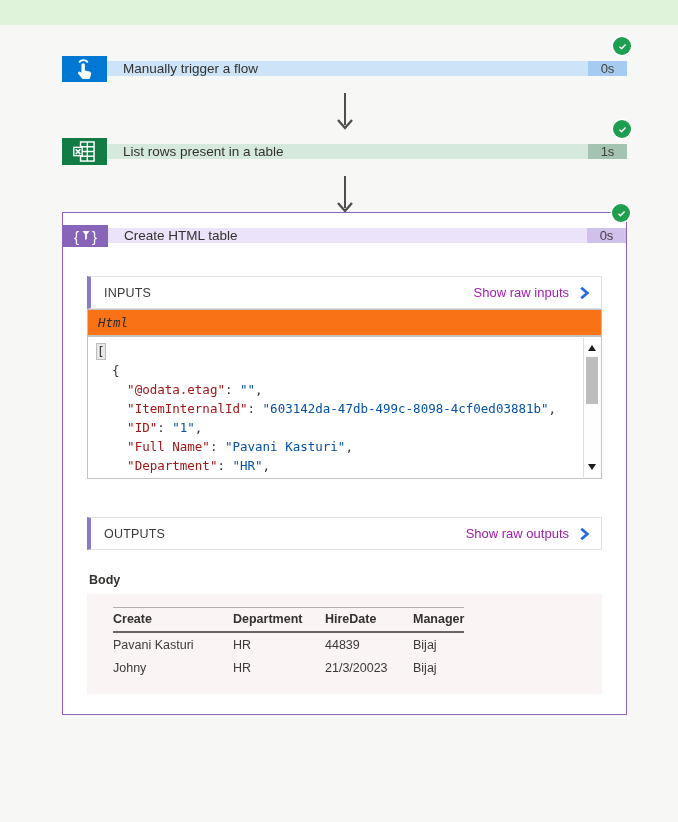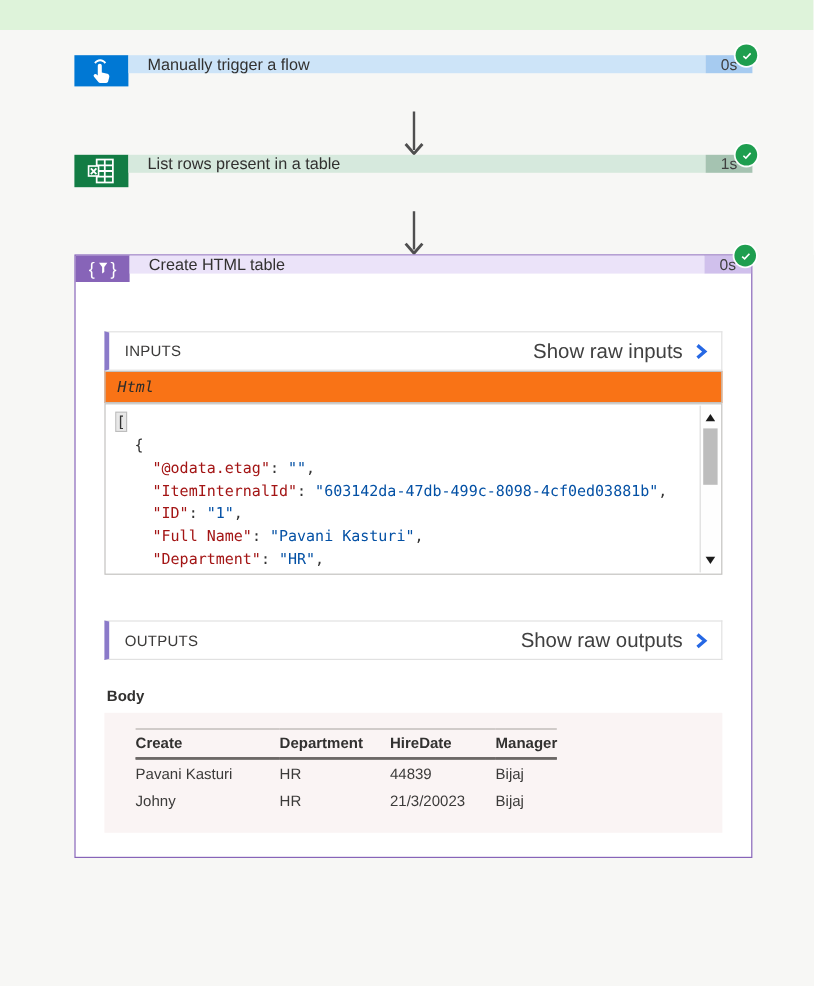--- a/index.html
+++ b/index.html
@@ -7,21 +7,21 @@
   body {
     font-family:"Liberation Sans", sans-serif;
     background:var(--page-bg);
     overflow:hidden;
     color:#323130;
   }
   .top-band { height:25px; width:100%; background:var(--banner-green); }
   .flow { width:565px; margin:21px 0 0 62px; }
 
   
-  .step { position:relative; display:flex; height:45px; align-items:flex-start; }
+  .step { position:relative; display:flex; height:45px; align-items:center; }
   .step-icon { width:45px; flex:0 0 45px; display:flex; align-items:center; justify-content:center; }
   .step-icon svg { display:block; }
   .step-title { flex:1; display:flex; align-items:center; padding-left:16px; font-size:13.5px; color:#323130; }
   .step-duration { flex:0 0 39px; display:flex; align-items:center; justify-content:center; font-size:13px; color:#404040; }
   .t-icon-bg { background:var(--trigger-icon-bg); }
   .t-bg { background:var(--trigger-bg); }
   .t-dur { background:var(--trigger-duration-bg); }
   .x-icon-bg { background:var(--excel-icon-bg); }
   .x-bg { background:var(--excel-bg); }
   .x-dur { background:var(--excel-duration-bg); }
@@ -37,21 +37,21 @@
 
   
   .card { position:relative; border:1px solid var(--purple); background:#fff; }
   .card-body { padding:18px 24px 20px 24px; }
 
   .section-header { position:relative; display:flex; align-items:center; height:33px;
     border:1px solid #e1e1e1; border-left:4px solid var(--accent-left); background:#fff;
     padding:0 10px 0 13px; }
   .section-title { font-size:12.5px; color:#3b3a39; letter-spacing:.2px; }
   .raw-link { margin-left:auto; display:flex; align-items:center; gap:9px; cursor:pointer; }
-  .raw-link span { font-size:17px; color:#404040; }
+  .raw-link span { font-size:13px; color:#a21caf; }
 
   .field-label { font-weight:bold; font-size:12.5px; margin:23px 0 7px 2px; color:#323130; }
   .value-box { border:1px solid #c4c2c0; background:#f97316; height:27px; display:flex; align-items:center;
     padding-left:10px; font-family:"DejaVu Sans Mono", monospace; font-size:12.5px; color:#2b2b2b;font-style:italic; }
 
   .code-box { position:relative; border:1px solid #c4c2c0; background:#fff; height:143px; overflow:hidden; }
   .code-area { padding:5px 24px 0 9px; }
   .code-line { white-space:pre; font-family:"DejaVu Sans Mono", monospace; font-size:12.5px; line-height:19px; color:#333; }
   .code-line .k { color:var(--code-key); }
   .code-line .s { color:var(--code-str); }

